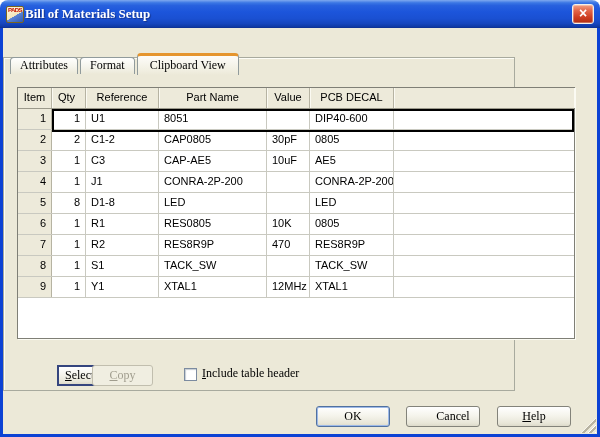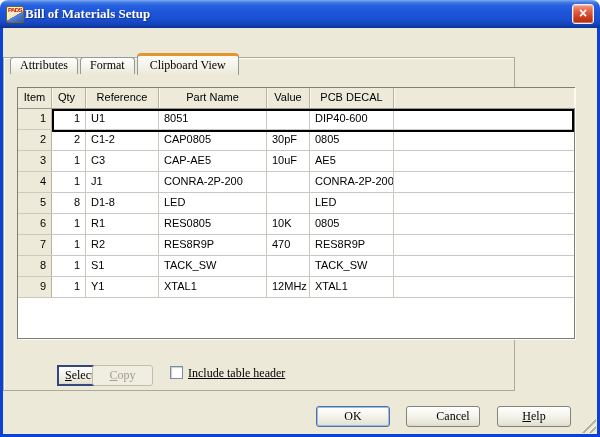--- a/index.html
+++ b/index.html
@@ -60,21 +60,21 @@
     background:linear-gradient(180deg,#FFFFFF 0%,#F5F4EC 45%,#E8E6D8 85%,#DDDACA 100%);
     font:12px "Liberation Serif",serif;color:#000;text-align:center;padding:0;}
   .xp-btn.focused{border:2px solid #35457E;border-radius:0;margin-left:36px;}
   .xp-btn.disabled{color:#A09D8E;background:#F0EEE1;border-color:#C1BEAE;cursor:default;}
   .xp-btn.default{border-color:#51719F;box-shadow:inset 0 0 0 1px #9DB9E8;}
   .u{text-decoration:underline;}
 
   .btn-selectall{left:17px;top:307px;width:63px;height:21px;}
   .btn-copy{left:88px;top:307px;width:61px;height:21px;}
 
-  .chk-row{position:absolute;left:166px;top:308px;display:flex;align-items:flex-start;cursor:pointer;text-decoration:underline;}
+  .chk-row{position:absolute;left:180px;top:308px;display:flex;align-items:flex-end;cursor:pointer;}
   .chk-box{width:13px;height:13px;box-sizing:border-box;background:#fff;border:1px solid #7C8BA0;
     box-shadow:inset 1px 1px 1px rgba(90,110,130,.35);}
   .chk-label{margin-left:5px;font:12px "Liberation Serif",serif;color:#000;white-space:nowrap;}
 
   .btn-ok{left:313px;top:378px;width:74px;height:21px;}
   .btn-cancel{left:403px;top:378px;width:74px;height:21px;padding-left:20px;}
   .btn-help{left:494px;top:378px;width:74px;height:21px;}
 
   .resize-grip{position:absolute;right:1px;bottom:1px;width:15px;height:15px;
     background:repeating-linear-gradient(135deg,#FFFFFF 0 1px,#B8B4A2 1px 3px,#ECE9D8 3px 5px);

